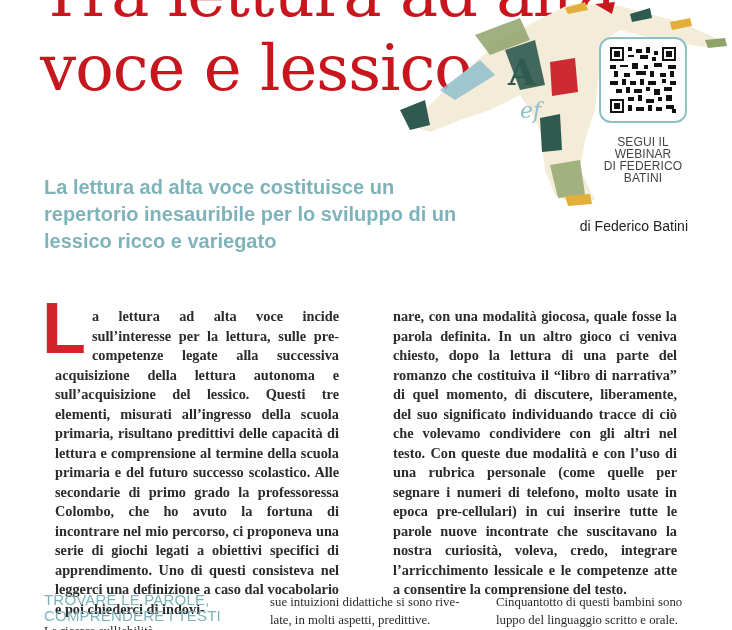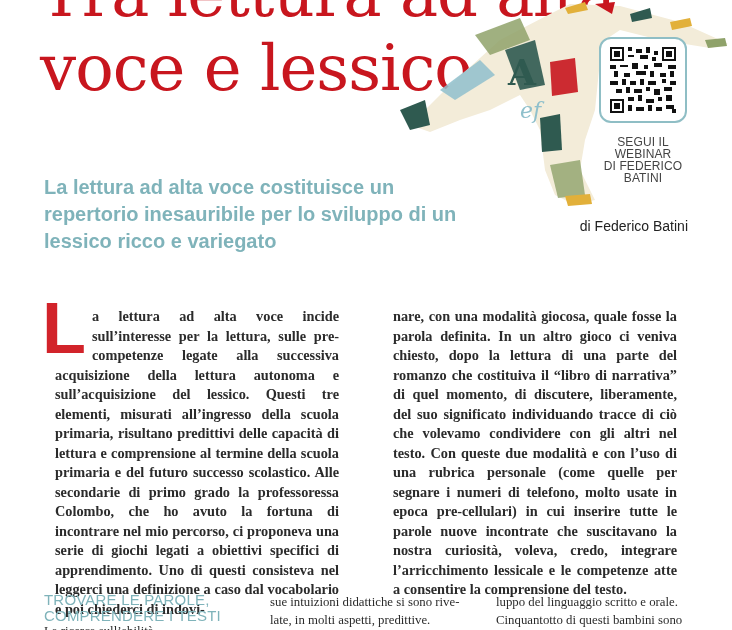--- a/index.html
+++ b/index.html
@@ -179,20 +179,20 @@
   <div>COMPRENDERE I TESTI</div>
 </h3>
 
 <div class="mini m2">
   <div>sue intuizioni didattiche si sono rive-</div>
   <div>late, in molti aspetti, predittive.</div>
   <div>Nel 1999 ...</div>
 </div>
 
 <div class="mini m3">
+  <div>Cinquantotto di questi bambini sono</div>
   <div>luppo del linguaggio scritto e orale.</div>
-  <div>Cinquantotto di questi bambini sono</div>
   <div>...</div>
 </div>
 
 <div class="mini m1">
   <div>La ricerca sull’abilità...</div>
 </div>
 
 </body></html>

